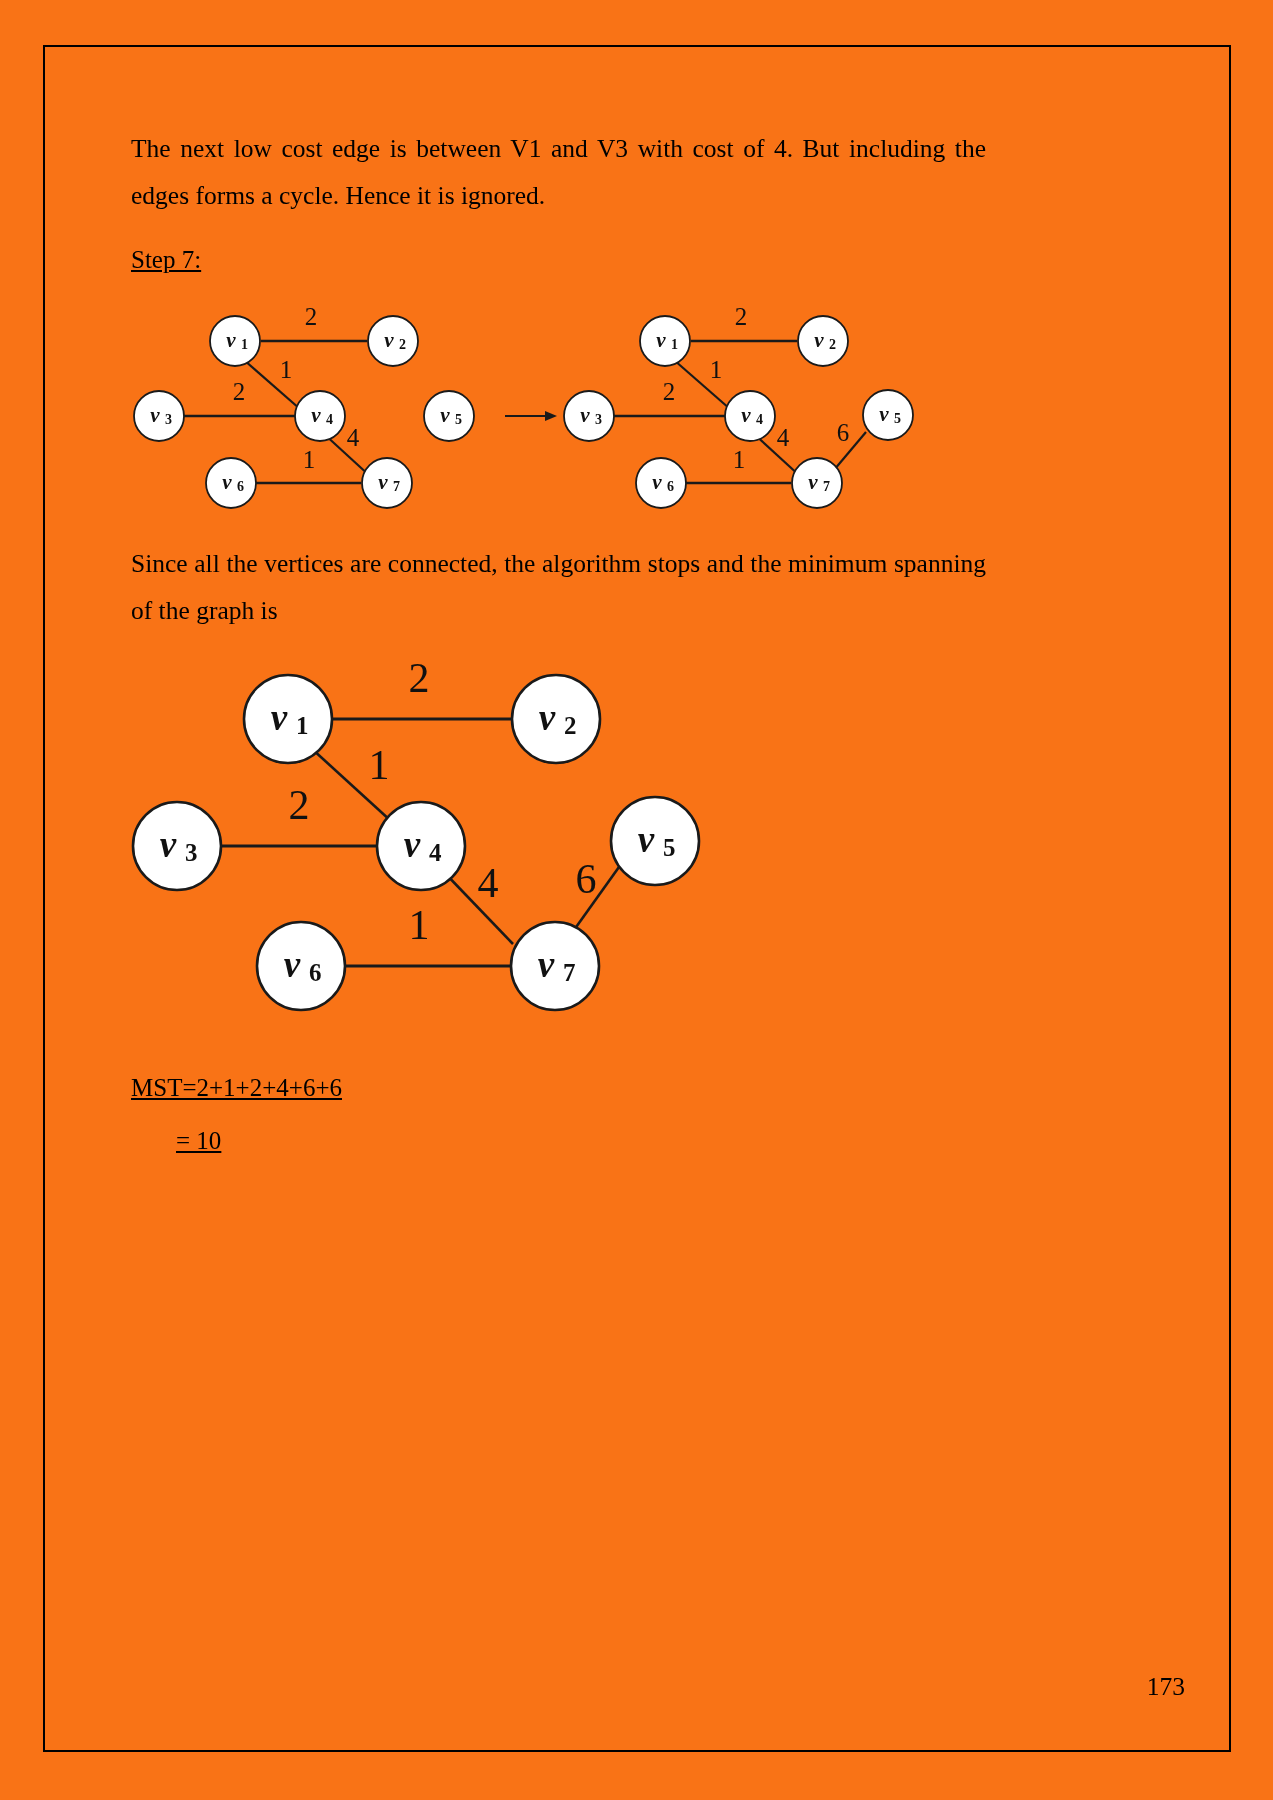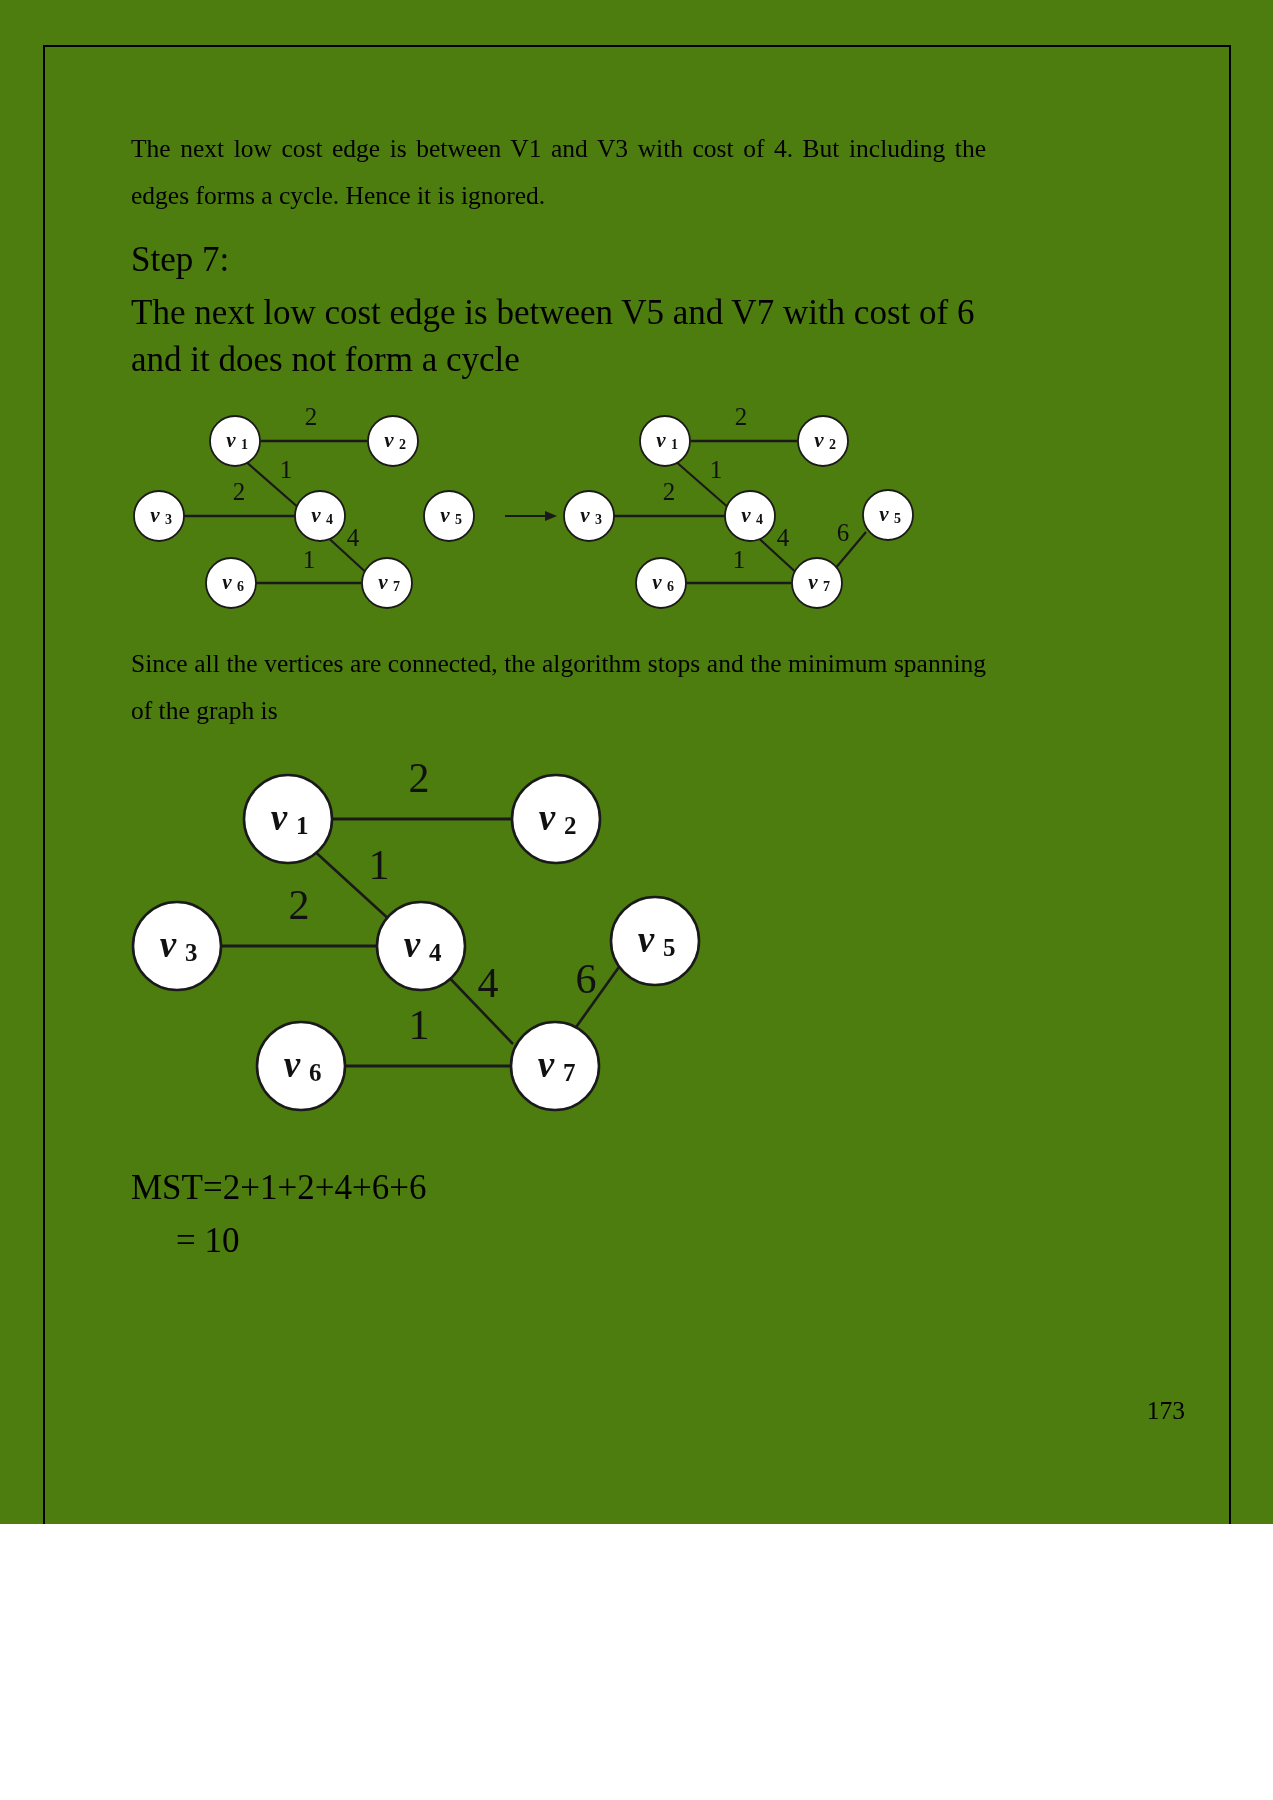--- a/index.html
+++ b/index.html
@@ -7,22 +7,22 @@
     padding: 0;
     background: #ffffff;
   }
   body {
     font-family: "Liberation Serif", "DejaVu Serif", serif;
     color: #000000;
   }
   .page {
     position: relative;
     width: 1273px;
-    height: 1524px;
-    background: #4d7c0f;
+    height: 1800px;
+    background: #f97316;
     box-sizing: border-box;
     overflow: hidden;
   }
   .page-border {
     position: absolute;
     left: 43px;
     top: 45px;
     width: 1188px;
     height: 1707px;
     border: 2px solid #000000;
@@ -35,24 +35,25 @@
     width: 855px;
   }
   p.para {
     font-size: 25.5px;
     line-height: 47px;
     margin: 0 0 17px 0;
     text-align: justify;
     text-justify: inter-word;
   }
   p.tight {
-    font-size: 35px;
+    font-size: 25px;
     line-height: 47px;
     margin: 0 0 6px 0;
     text-align: left;
+    text-decoration: underline;
   }
   .indent {
     padding-left: 45px;
   }
   .figure-row {
     position: relative;
     height: 235px;
     margin-top: 22px;
   }
   .figure-big {
@@ -103,21 +104,20 @@
 <div class="page">
   <div class="page-border"></div>
 
   <div class="content">
 
     <p class="para">The next low cost edge is between V1 and V3 with cost of 4. But including the edges forms a cycle. Hence it is ignored.</p>
 
 
     <p class="tight">Step 7:</p>
 
-    <p class="tight">The next low cost edge is between V5 and V7 with cost of 6 and it does not form a cycle</p>
 
     <div class="figure-row">
       <svg width="855" height="235" viewBox="0 0 855 235">
 
         <g>
 
           <line class="edge-line" x1="130" y1="36" x2="236" y2="36" stroke-width="2.6"></line>
           <line class="edge-line" x1="113" y1="55" x2="169" y2="104" stroke-width="2.2"></line>
           <line class="edge-line" x1="53" y1="111" x2="164" y2="111" stroke-width="2.6"></line>
           <line class="edge-line" x1="192" y1="128" x2="240" y2="172" stroke-width="2.2"></line>

